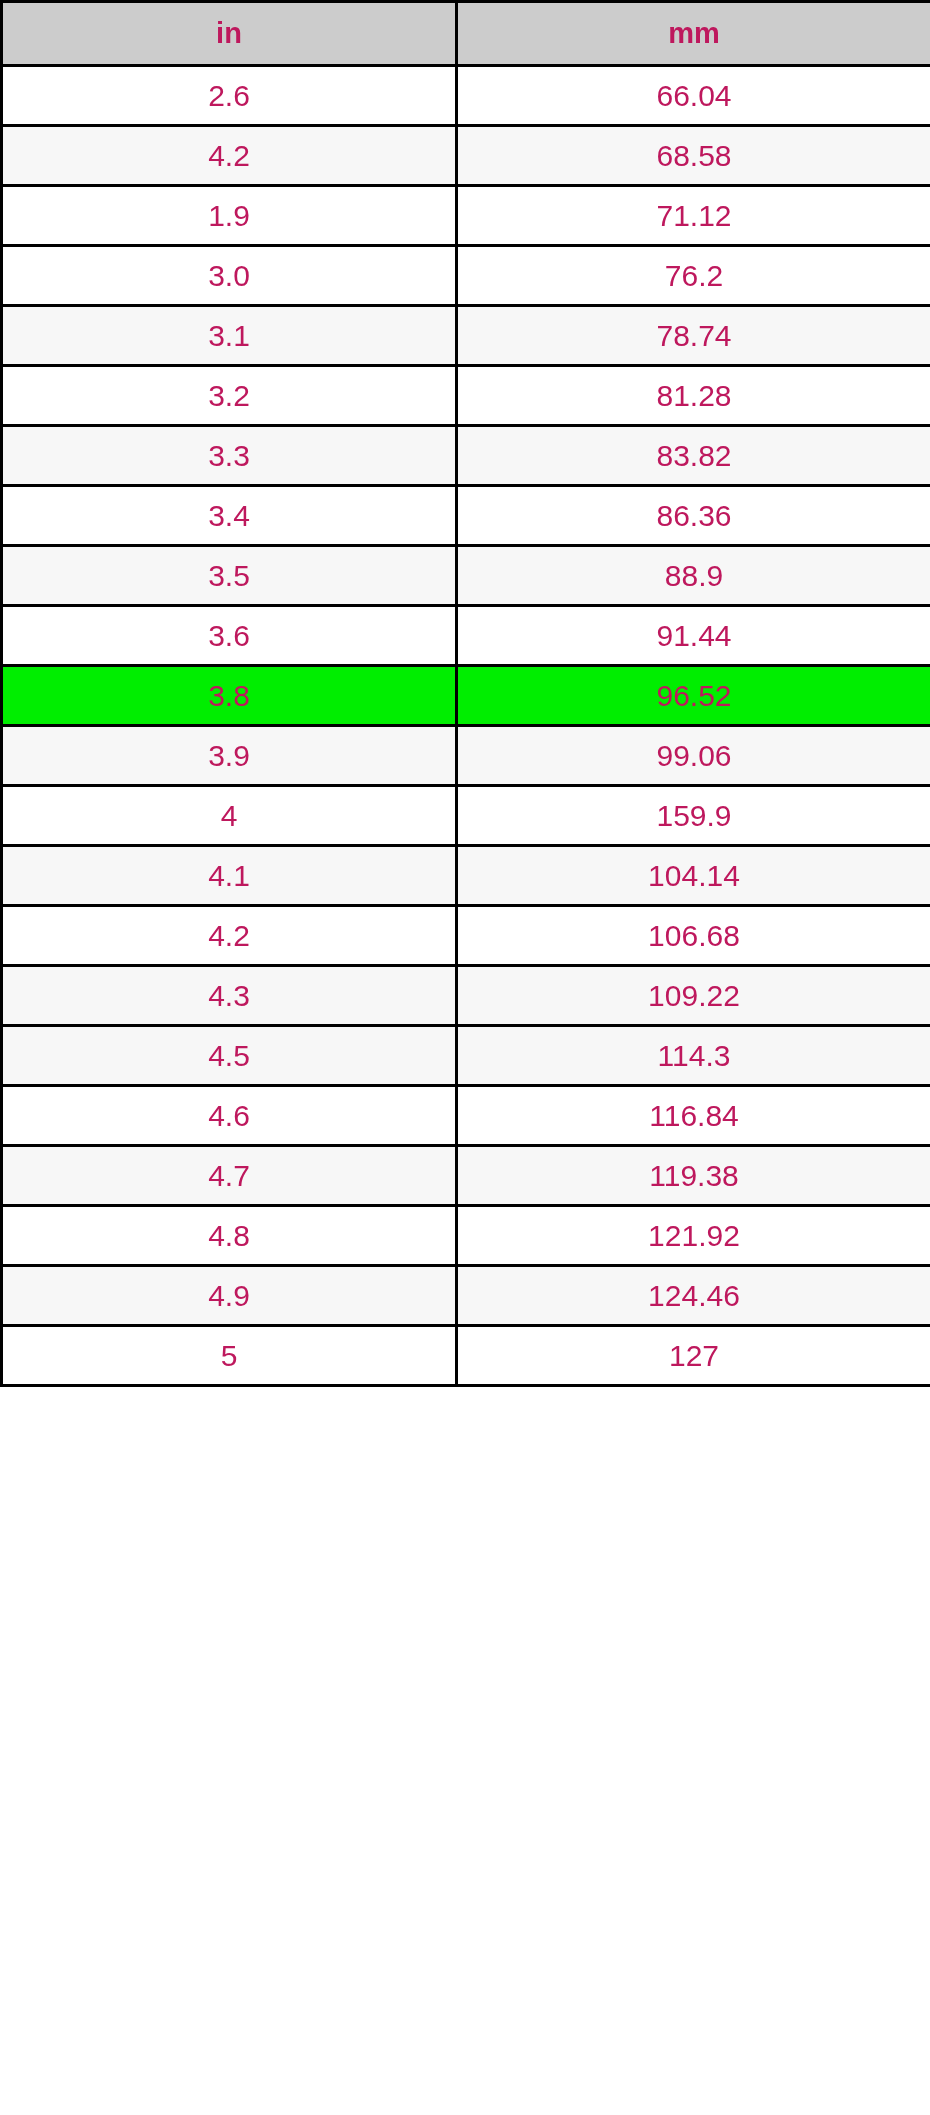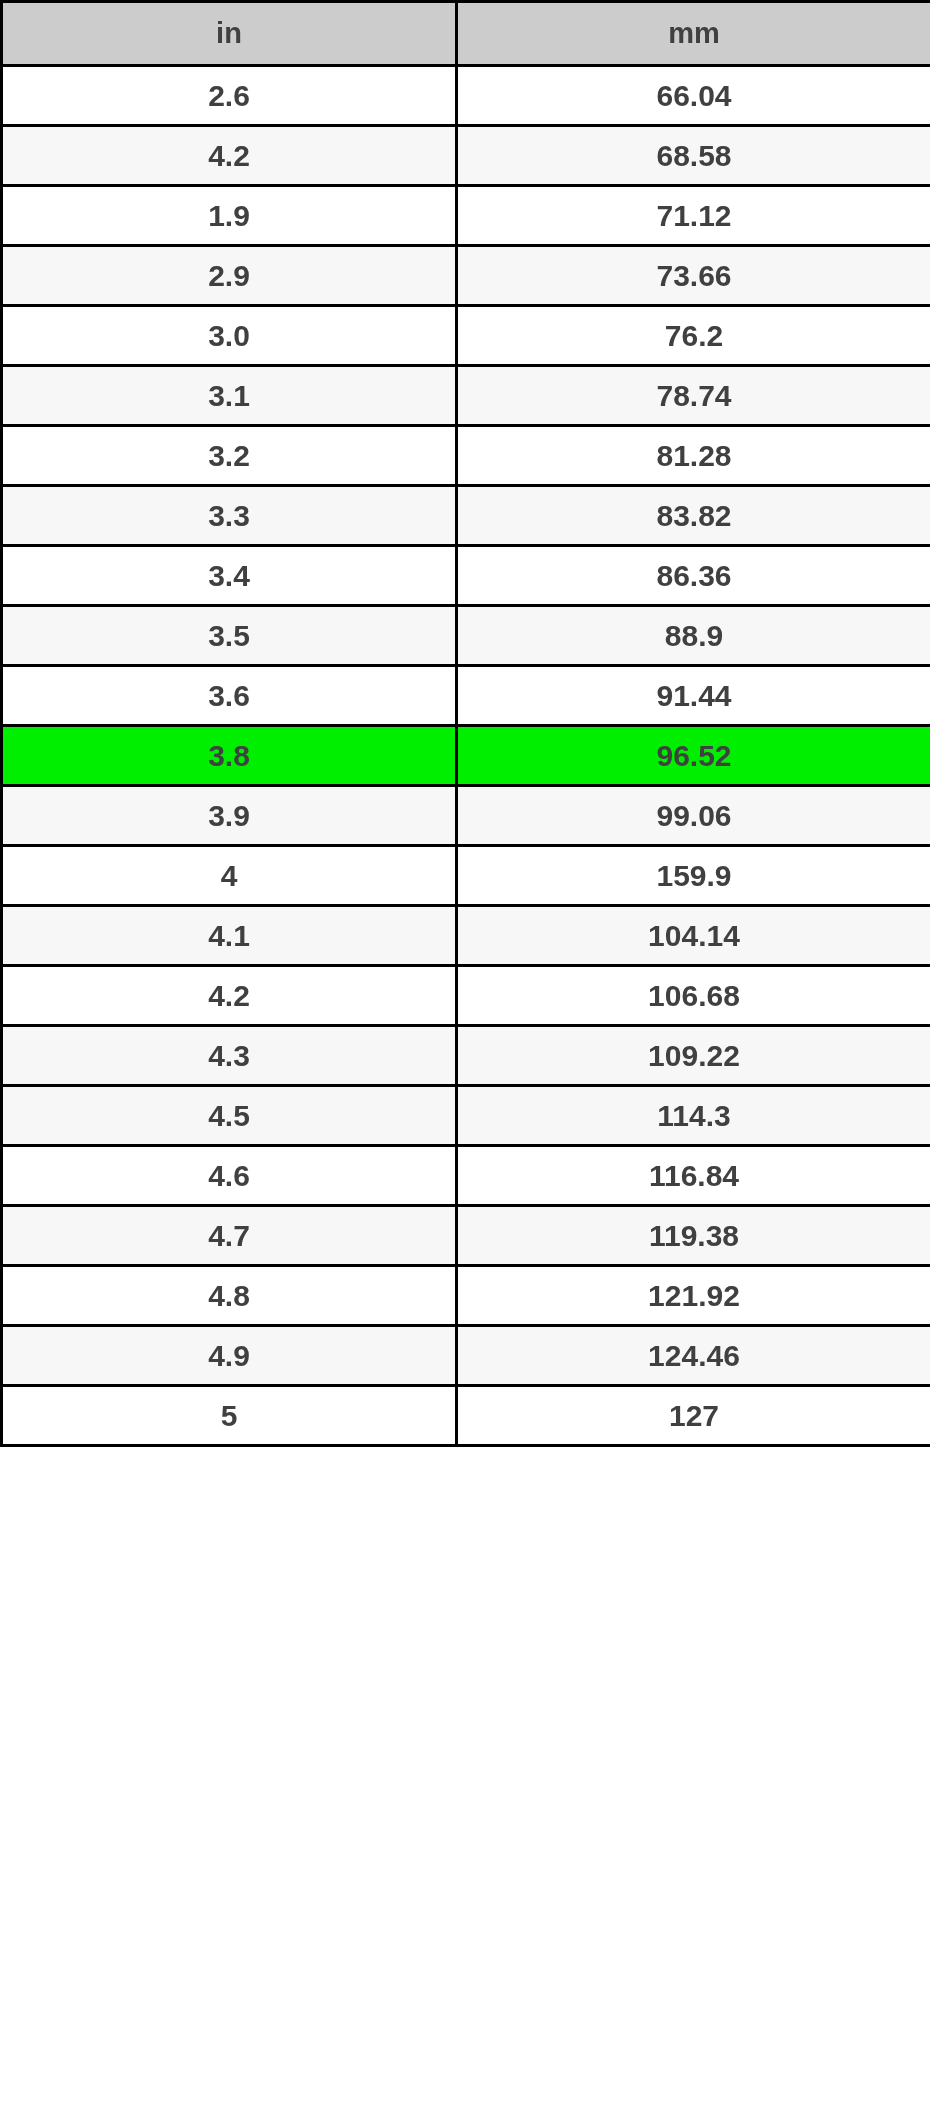--- a/index.html
+++ b/index.html
@@ -22,37 +22,37 @@
   }
 
   #conv-table col.col-in  { width: 455px; }
   #conv-table col.col-mm  { width: 475px; }
 
   #conv-table th,
   #conv-table td {
     border: 3px solid #000000;
     text-align: center;
     vertical-align: middle;
-    color: #404040;
+    color: #be185d;
     padding: 0;
     font-size: 30px;
     line-height: 1;
     box-sizing: border-box;
   }
 
   #conv-table thead th {
     background: #cccccc;
     font-weight: bold;
     height: 64px;
     font-size: 29px;
   }
 
   #conv-table tbody td {
     height: 60px;
-    font-weight: bold;
+    font-weight: normal;
   }
 
   
   #conv-table tbody tr.row-even td { background: #ffffff; }
   #conv-table tbody tr.row-odd  td { background: #f7f7f7; }
 
   
   #conv-table tbody tr.row-highlight td { background: #00ee00; }
 </style>
 </head>
@@ -75,24 +75,20 @@
         <td>2.6</td>
         <td>66.04</td>
       </tr>
       <tr class="row-odd">
         <td>4.2</td>
         <td>68.58</td>
       </tr>
       <tr class="row-even">
         <td>1.9</td>
         <td>71.12</td>
-      </tr>
-      <tr class="row-odd">
-        <td>2.9</td>
-        <td>73.66</td>
       </tr>
       <tr class="row-even">
         <td>3.0</td>
         <td>76.2</td>
       </tr>
       <tr class="row-odd">
         <td>3.1</td>
         <td>78.74</td>
       </tr>
       <tr class="row-even">

